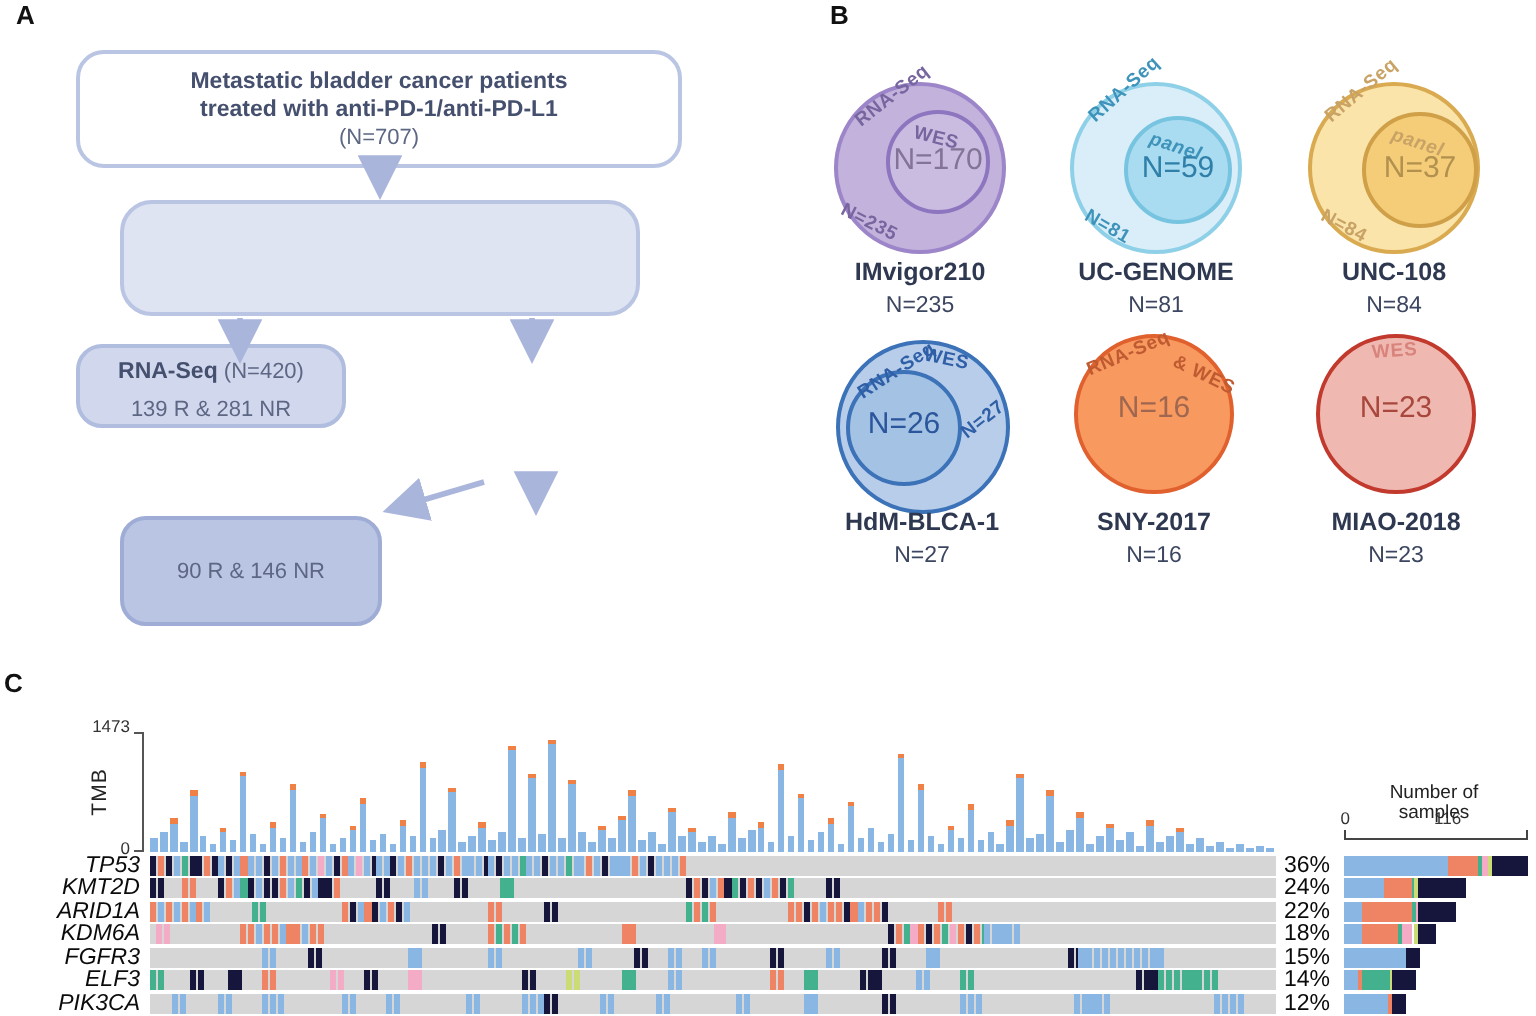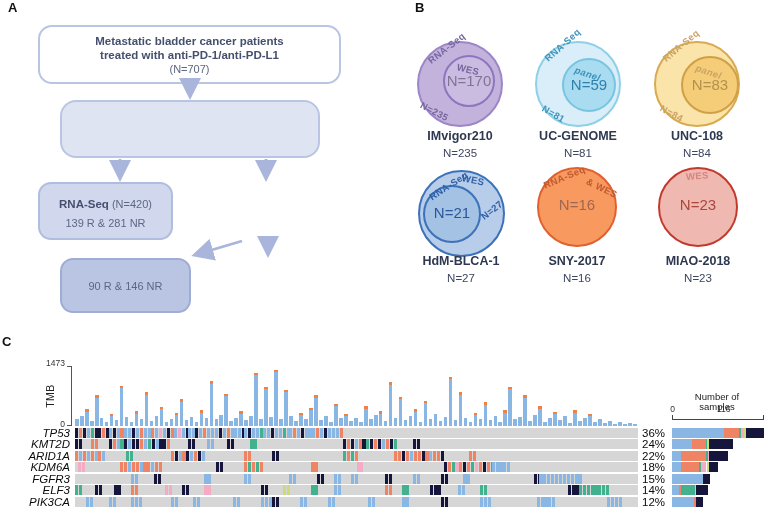--- a/index.html
+++ b/index.html
@@ -41,21 +41,21 @@
 
   <div class="box" style="left:38px;top:25px;width:303px;height:59px;border:2px solid #b9c5e3;border-radius:14px;background:#fff;gap:2px;">
     <div class="t bld">Metastatic bladder cancer patients</div>
     <div class="t bld">treated with anti-PD-1/anti-PD-L1</div>
     <div class="t reg">(N=707)</div>
   </div>
 
   <div class="box" style="left:60px;top:100px;width:260px;height:58px;border:2px solid #b9c5e3;border-radius:16px;background:#dfe4f3;gap:6px;">
   </div>
 
-  <div class="box" style="left:38px;top:182px;width:135px;height:58px;border:2px solid #b0bddf;border-radius:13px;background:#d1d8ee;gap:5px;">
+  <div class="box" style="left:38px;top:172px;width:135px;height:42px;border:2px solid #b0bddf;border-radius:13px;background:#d1d8ee;gap:5px;">
     <div class="t"><span class="bld">RNA-Seq</span><span class="reg"> (N=420)</span></div>
     <div class="t reg">139 R &amp; 281 NR</div>
   </div>
 
 
   <div class="box" style="left:60px;top:258px;width:131px;height:55px;border:2px solid #9fadd6;border-radius:13px;background:#bac5e4;gap:5px;">
     <div class="t reg">90 R &amp; 146 NR</div>
   </div>
 
 
@@ -89,29 +89,29 @@
       <div class="rim" style="left: 543px; top: 102px; transform: rotate(30deg); color: rgb(62, 147, 186); font-style: normal;">N=81</div>
       <div class="rim" style="left: 575px; top: 64px; transform: rotate(18deg); color: rgb(62, 147, 186); font-style: italic;">panel</div>
       <div class="centerN" style="left: 589px; top: 84px; color: rgb(47, 127, 169);">N=59</div>
       <div class="cname" style="left: 578px; top: 129px;">UC-GENOME</div>
       <div class="cn" style="left: 578px; top: 147px;">N=81</div>
       <div class="circle" style="left: 654px; top: 41px; width: 86px; height: 86px; background: rgb(250, 228, 170); border: 2.5px solid rgb(217, 170, 80);"></div>
       <div class="circle" style="left: 681px; top: 56px; width: 58px; height: 58px; background: rgb(245, 205, 120); border: 2.5px solid rgb(207, 160, 72);"></div>
       <div class="rim" style="left: 664px; top: 54px; transform: rotate(-40deg); color: rgb(201, 163, 102); font-style: normal;">RNA-Seq</div>
       <div class="rim" style="left: 661px; top: 102px; transform: rotate(28deg); color: rgb(201, 163, 102); font-style: normal;">N=84</div>
       <div class="rim" style="left: 696px; top: 62px; transform: rotate(18deg); color: rgb(201, 163, 102); font-style: italic;">panel</div>
-      <div class="centerN" style="left: 710px; top: 84px; color: rgb(178, 145, 79);">N=83</div>
+      <div class="centerN" style="left: 710px; top: 84px; color: rgb(178, 145, 79);">N=37</div>
       <div class="cname" style="left: 697px; top: 129px;">UNC-108</div>
       <div class="cn" style="left: 697px; top: 147px;">N=84</div>
       <div class="circle" style="left: 418px; top: 170px; width: 87px; height: 87px; background: rgb(183, 205, 234); border: 2.5px solid rgb(60, 114, 184);"></div>
       <div class="circle" style="left: 423px; top: 185px; width: 58px; height: 58px; background: rgb(163, 194, 228); border: 2.5px solid rgb(60, 114, 184);"></div>
       <div class="rim" style="left: 462px; top: 172px; transform: rotate(12deg); color: rgb(47, 95, 166); font-style: normal;">WES</div>
       <div class="rim" style="left: 482px; top: 212px; transform: rotate(-38deg); color: rgb(47, 95, 166); font-style: normal;">N=27</div>
       <div class="rim" style="left: 430px; top: 192px; transform: rotate(-33deg); color: rgb(47, 95, 166); font-style: normal;">RNA-Seq</div>
-      <div class="centerN" style="left: 452px; top: 212px; color: rgb(43, 86, 155);">N=21</div>
+      <div class="centerN" style="left: 452px; top: 212px; color: rgb(43, 86, 155);">N=26</div>
       <div class="cname" style="left: 461px; top: 254px;">HdM-BLCA-1</div>
       <div class="cn" style="left: 461px; top: 272px;">N=27</div>
       <div class="circle" style="left: 537px; top: 167px; width: 80px; height: 80px; background: rgb(248, 153, 95); border: 2.5px solid rgb(224, 96, 46);"></div>
       <div class="rim" style="left: 544px; top: 180px; transform: rotate(-23deg); color: rgb(192, 90, 49); font-style: normal;">RNA-Seq</div>
       <div class="rim" style="left: 587px; top: 175px; transform: rotate(26deg); color: rgb(192, 90, 49); font-style: normal;">&amp; WES</div>
       <div class="centerN" style="left: 577px; top: 204px; color: rgb(160, 103, 80);">N=16</div>
       <div class="cname" style="left: 577px; top: 254px;">SNY-2017</div>
       <div class="cn" style="left: 577px; top: 272px;">N=16</div>
       <div class="circle" style="left: 658px; top: 167px; width: 80px; height: 80px; background: rgb(239, 185, 178); border: 2.5px solid rgb(194, 58, 45);"></div>
       <div class="rim" style="left: 686px; top: 171px; transform: rotate(-4deg); color: rgb(216, 131, 123); font-style: normal;">WES</div>

